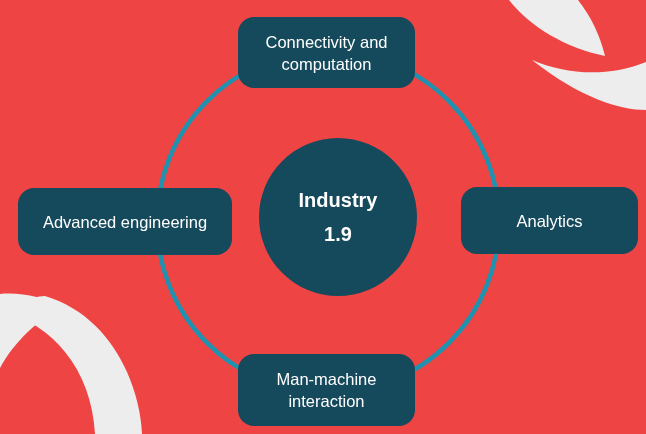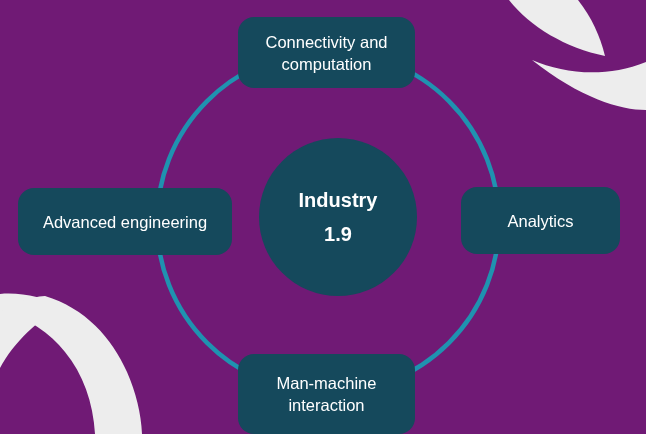--- a/index.html
+++ b/index.html
@@ -6,21 +6,21 @@
     margin: 0;
     padding: 0;
     background: #FBFBFB;
     font-family: "Liberation Sans", "DejaVu Sans", sans-serif;
   }
   .stage {
     position: relative;
     width: 646px;
     height: 434px;
     overflow: hidden;
-    background: #701a75;
+    background: #ef4444;
   }
   .bg-layer {
     position: absolute;
     left: 0; top: 0;
     width: 646px;
     height: 434px;
     z-index: 0;
   }
   .node {
     position: absolute;
@@ -31,22 +31,22 @@
     display: flex;
     align-items: center;
     justify-content: center;
     text-align: center;
     font-size: 16.5px;
     line-height: 22px;
     padding: 0 18px;
     box-sizing: border-box;
   }
   .node-top    { left: 238px; top: 17px;  width: 177px; height: 71px; }
-  .node-right  { left: 461px; top: 187px; width: 159px; height: 67px; }
-  .node-bottom { left: 238px; top: 354px; width: 177px; height: 80px; }
+  .node-right  { left: 461px; top: 187px; width: 177px; height: 67px; }
+  .node-bottom { left: 238px; top: 354px; width: 177px; height: 72px; }
   .node-left   { left: 18px;  top: 188px; width: 214px; height: 67px; }
   .center-node {
     position: absolute;
     z-index: 2;
     left: 259px;
     top: 138px;
     width: 158px;
     height: 158px;
     border-radius: 50%;
     background: #15495C;

